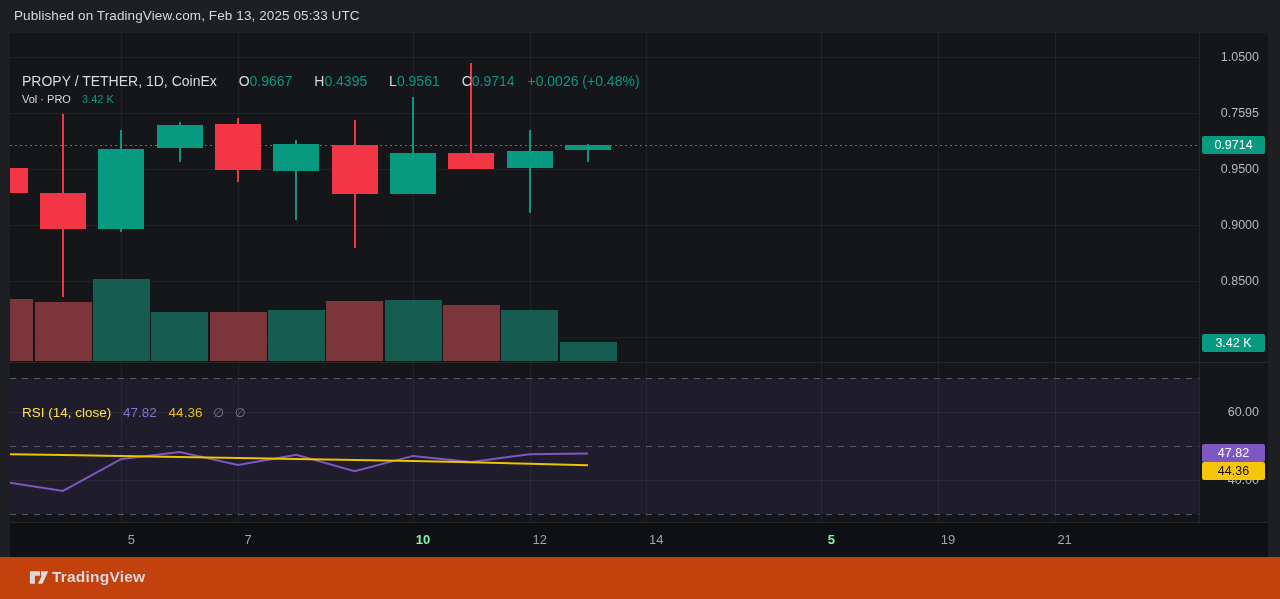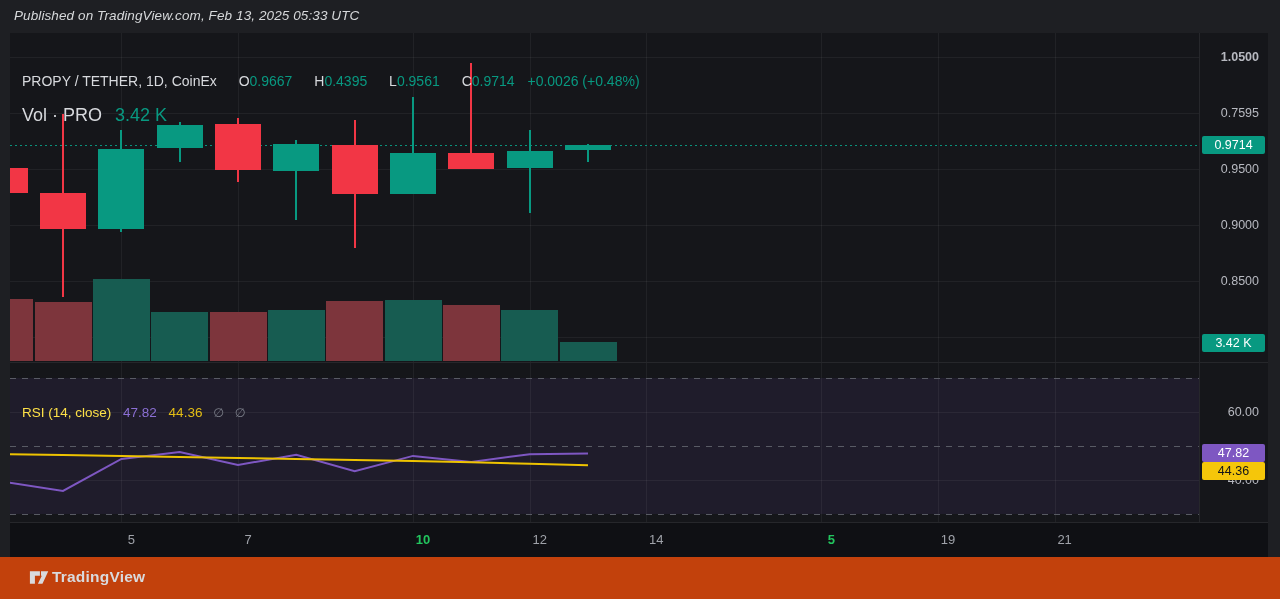--- a/index.html
+++ b/index.html
@@ -5,21 +5,21 @@
   * { margin:0; padding:0; box-sizing:border-box; }
   html,body { width:1280px; height:599px; }
   body {
     font-family:"Liberation Sans","DejaVu Sans",sans-serif;
     background:#1e1f23; color:#d6d8da;
     position:relative; overflow:hidden;
   }
   #page { position:absolute; inset:0; width:1280px; height:599px; }
 
   
-  .published-bar { position:absolute; left:0; top:0; width:1076px; height:33px; background:#1e1f23;font-style:italic; }
+  .published-bar { position:absolute; left:0; top:0; width:1076px; height:33px; background:#1e1f23; }
   .published-bar span { position:absolute; left:14px; top:8px; font-size:13.5px; color:#d6d8da; letter-spacing:.1px; }
 
   
   .chart { position:absolute; left:10px; top:33px; width:1258px; height:524px; background:#15161a; }
 
   
   .plot { position:absolute; left:0; top:0; width:1189px; height:489px; overflow:hidden; }
   .gridline-v { position:absolute; top:0; width:1px; height:489px; background:rgba(255,255,255,0.055); }
   .gridline-h { position:absolute; left:0; width:1189px; height:1px; background:rgba(255,255,255,0.055); }
 
@@ -34,21 +34,21 @@
   .vol-bar { position:absolute; width:57px; }
 
   svg.rsi-svg { position:absolute; left:0; top:0; }
 
   
   .legend1 { position:absolute; left:12px; top:40px; font-size:14px; white-space:nowrap; z-index:6; }
   .legend1 .sym { color:#d8dade; }
   .legend1 .pair { margin-left:18px; color:#d8dade; }
   .legend1 .val { color:#089981; }
   .legend1 .chg { margin-left:9px; color:#089981; }
-  .legend2 { position:absolute; left:12px; top:60px; font-size:18px; white-space:nowrap; z-index:6;margin-top:12px; }
+  .legend2 { position:absolute; left:12px; top:60px; font-size:11px; white-space:nowrap; z-index:6; }
   .legend2 .lbl { color:#d8dade; }
   .legend2 .val { color:#089981; margin-left:8px; }
   .legend-rsi { position:absolute; left:12px; top:372px; font-size:13.5px; white-space:nowrap; z-index:6; }
   .legend-rsi .ttl { color:#fde047; }
   .legend-rsi .v1 { color:#8b6fd4; margin-left:8px; }
   .legend-rsi .v2 { color:#e4be14; margin-left:8px; }
   .legend-rsi .noicon { color:#787b86; margin-left:7px; font-size:12.5px; }
 
   
   .price-axis { position:absolute; left:1189px; top:0; width:69px; height:489px; border-left:1px solid #26272b; }
@@ -58,21 +58,21 @@
   .badge.teal { background:#089981; color:#fff; }
   .badge.purple { background:#7e57c2; color:#fff; }
   .badge.yellow { background:#f5c60a; color:#141519; }
 
   
   .sep-h { position:absolute; left:0; width:1258px; height:1px; background:#26272b; }
 
   
   .time-axis { position:absolute; left:0; top:489px; width:1258px; height:35px; background:#0f1014; border-top:1px solid #26272b; }
   .tlabel { position:absolute; top:9px; transform:translateX(-50%); font-size:13px; color:#9fa2a9; }
-  .tlabel.bold { color:#22c55e; font-weight:700; }
+  .tlabel.bold { color:#86efac; font-weight:700; }
 
   
   .footer { position:absolute; left:0; top:557px; width:1280px; height:42px; background:#c2410c; }
   .footer .brand { position:absolute; left:52px; top:11px; font-size:15.5px; font-weight:600; color:#d9dadd; letter-spacing:.2px; }
   .footer svg { position:absolute; left:29px; top:11px; }
 </style>
 </head>
 <body>
 
 <div id="page">
@@ -141,21 +141,21 @@
           <polyline points="-5.3,449.0 53.0,457.9 111.4,425.9 169.7,419.1 228.0,432.0 286.3,421.8 344.7,438.2 403.0,422.9 461.3,429.0 519.7,421.2 578.0,420.4" fill="none" stroke="#7e57c2" stroke-width="2"></polyline>
           <polyline points="-5.3,421.2 53.0,422.0 111.4,422.9 169.7,423.9 228.0,424.9 286.3,425.9 344.7,426.9 403.0,428.0 461.3,429.3 519.7,430.7 578.0,432.2" fill="none" stroke="#eec300" stroke-width="2"></polyline>
         </svg>
       </div>
 
     <div class="price-axis" id="price-axis">
       <div class="badge teal" id="price-badge" style="top: 112.032px;">0.9714</div>
       <div class="badge teal" id="vol-badge" style="top: 310px;">3.42 K</div>
       <div class="badge purple" id="rsi-badge-main" style="top: 420.412px;">47.82</div>
       <div class="badge yellow" id="rsi-badge-ma" style="top: 438.412px;">44.36</div>
-    <div class="tick" style="top: 24px; font-weight: bold;">1.0500</div>
+    <div class="tick" style="top: 24px;">1.0500</div>
         <div class="tick" style="top: 80px;">0.7595</div>
         <div class="tick" style="top: 136px;">0.9500</div>
         <div class="tick" style="top: 192px;">0.9000</div>
         <div class="tick" style="top: 248px;">0.8500</div>
         <div class="tick" style="top: 379px;">60.00</div>
         <div class="tick" style="top: 447px;">40.00</div>
       </div>
 
     <div class="sep-h" id="pane-sep" style="top: 329px;"></div>
 

